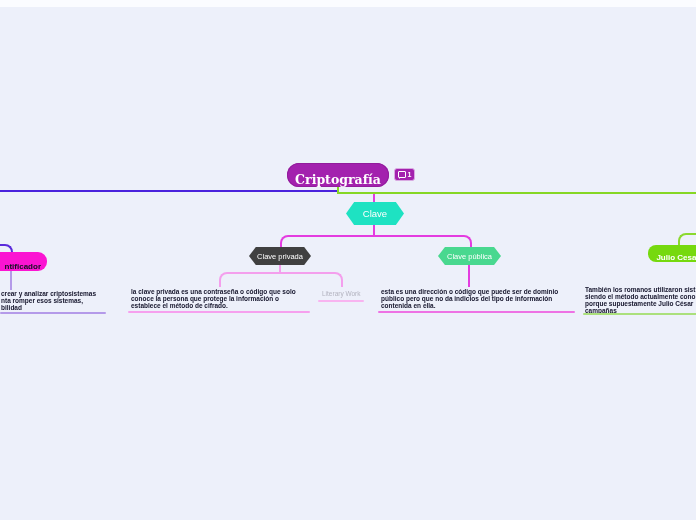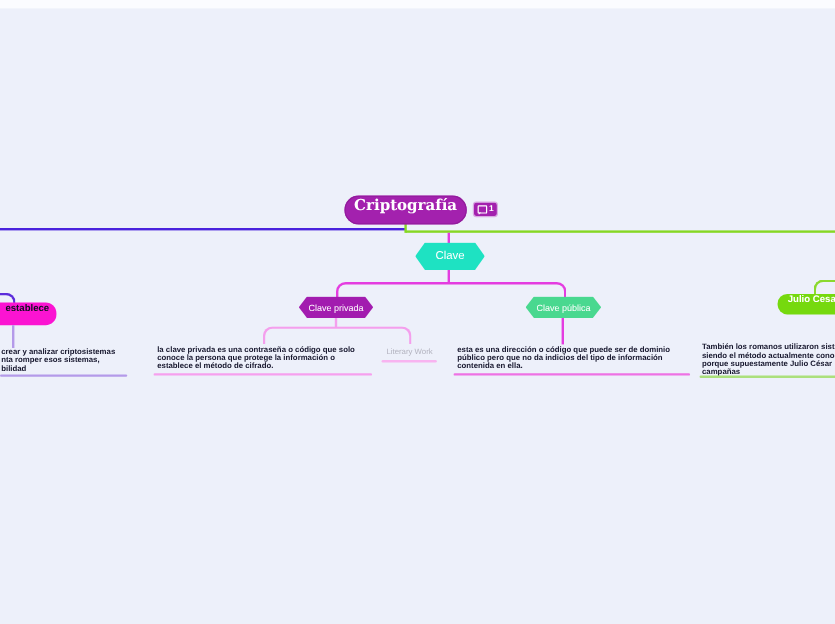--- a/index.html
+++ b/index.html
@@ -13,21 +13,21 @@
   .abs{position:absolute;}
   .line{position:absolute;}
   .node-label{white-space:nowrap;}
   .hex{
     position:absolute;
     display:flex;align-items:center;justify-content:center;
     color:#fff;font-weight:400;
   }
   .pill{
     position:absolute;
-    display:flex;align-items:flex-start;justify-content:center;
+    display:flex;align-items:flex-end;justify-content:center;
     font-weight:700;white-space:nowrap;
   }
   .txtblock{position:absolute;color:#15152c;font-weight:700;font-size:6.5px;line-height:7.2px;}
   .txtblock div{white-space:nowrap;}
   .underline{position:absolute;height:2px;border-radius:1px;}
   .bracket{position:absolute;border-style:solid;border-bottom:none;background:transparent;}
 </style>
 </head>
 <body>
 
@@ -52,21 +52,21 @@
 
 <div class="line" style="left:373px;top:194px;width:2px;height:9px;background:#e43ce0;"></div>
 <div class="hex" style="left:346px;top:202px;width:58px;height:23px;background:#1ee2c2;font-size:9.5px;
             clip-path:polygon(0 50%,14% 0,86% 0,100% 50%,86% 100%,14% 100%);">
   <span class="node-label">Clave</span>
 </div>
 <div class="line" style="left:373px;top:225px;width:2px;height:11px;background:#e43ce0;"></div>
 
 <div class="bracket" style="left:280px;top:235px;width:188px;height:12px;border-width:2px;border-color:#e43ce0;border-radius:8px 8px 0 0;"></div>
 
-<div class="hex" style="left:249px;top:247px;width:62px;height:18px;background:#a21caf;font-size:7.5px;
+<div class="hex" style="left:249px;top:247px;width:62px;height:18px;background:#404040;font-size:7.5px;
             clip-path:polygon(0 50%,11% 0,89% 0,100% 50%,89% 100%,11% 100%);">
   <span class="node-label">Clave privada</span>
 </div>
 
 <div class="hex" style="left:438px;top:247px;width:63px;height:18px;background:#49d88f;font-size:7.5px;
             clip-path:polygon(0 50%,11% 0,89% 0,100% 50%,89% 100%,11% 100%);">
   <span class="node-label">Clave pública</span>
 </div>
 
 <div class="line" style="left:279px;top:265px;width:2px;height:8px;background:#f49fed;"></div>
@@ -89,21 +89,21 @@
 <div class="txtblock" style="left:381px;top:288px;">
   <div>esta es una dirección o código que puede ser de dominio</div>
   <div>público pero que no da indicios del tipo de información</div>
   <div>contenida en ella.</div>
 </div>
 <div class="underline" style="left:378px;top:311px;width:197px;background:#ee72e4;"></div>
 
 <div class="abs" style="left:-6px;top:244px;width:17px;height:9px;border-top:2px solid #5b2bdb;border-right:2px solid #5b2bdb;border-radius:0 8px 0 0;"></div>
 <div class="pill" style="left:-30px;top:252px;width:77px;height:19px;background:#fb14d2;border-radius:9px;
             color:#101020;font-size:8px;justify-content:flex-end;padding-right:6px;box-sizing:border-box;">
-  <span class="node-label">establece</span>
+  <span class="node-label">ntificador</span>
 </div>
 <div class="line" style="left:10px;top:271px;width:2px;height:19px;background:#b49ae9;"></div>
 
 <div class="txtblock" style="left:1px;top:290px;">
   <div>crear y analizar criptosistemas</div>
   <div>nta romper esos sistemas,</div>
   <div>bilidad</div>
 </div>
 <div class="underline" style="left:0;top:312px;width:106px;background:#b49ae9;"></div>
 

